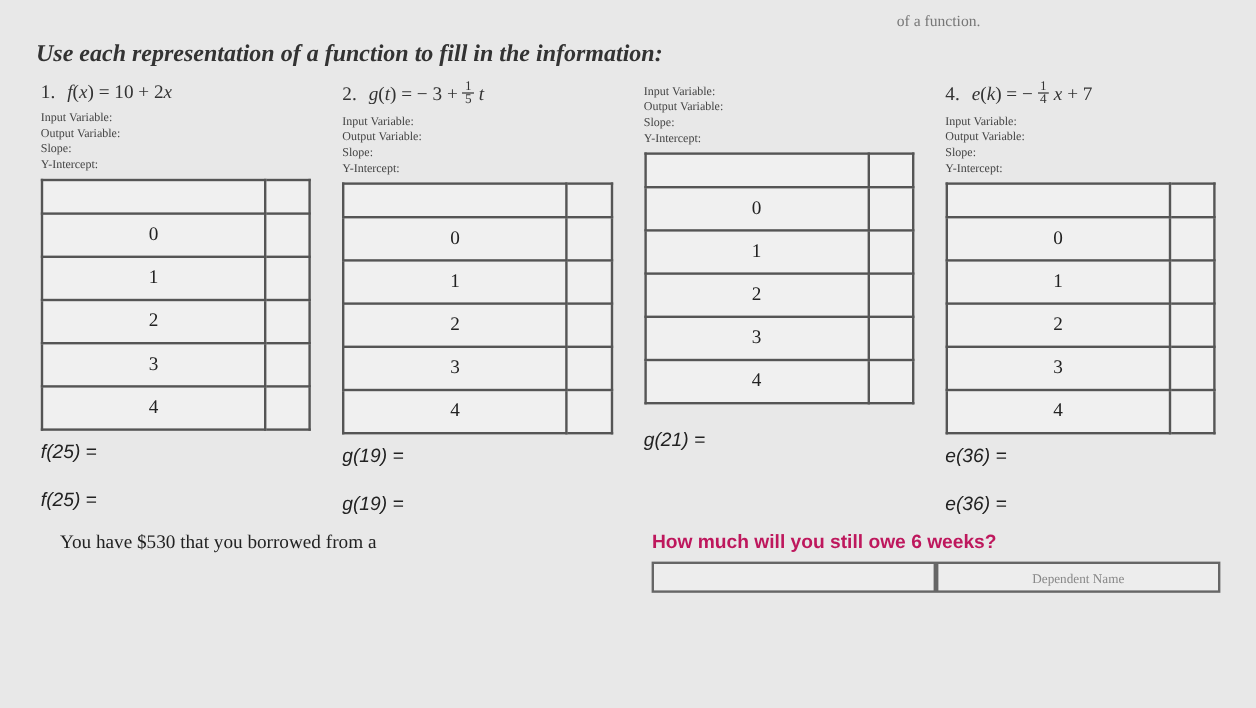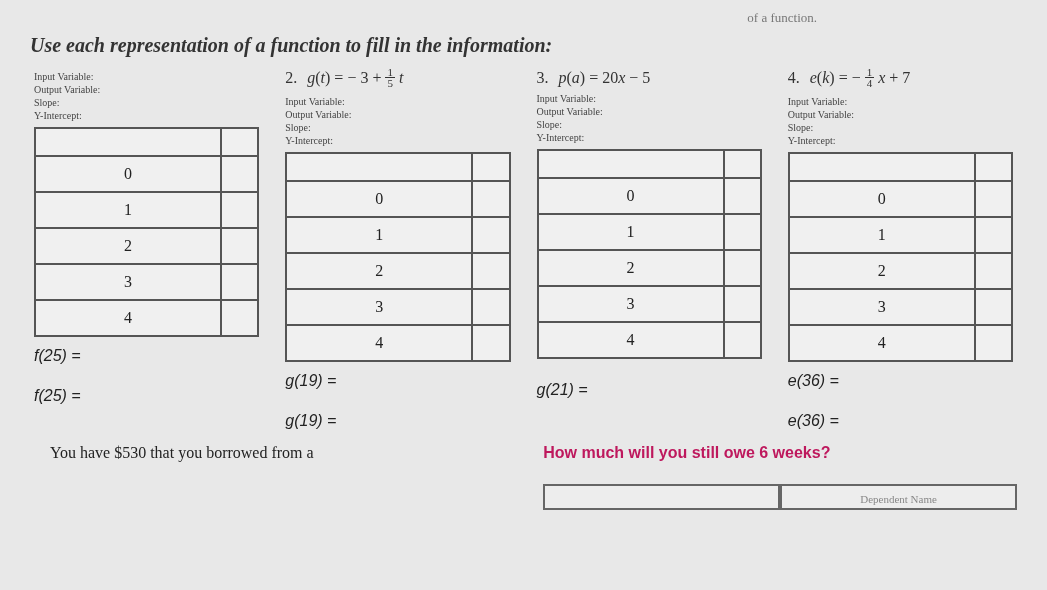--- a/index.html
+++ b/index.html
@@ -81,21 +81,21 @@
     padding-left: 20px;
   }
   .bottom-right {
     font-family: Arial, sans-serif;
     font-weight: bold;
     color: #be185d;
   }
   .partial-row {
     display:flex;
     justify-content:space-between;
-    margin-top:22px;
+    margin-top:6px;
   }
   .partial-row .cell {
     border:2px solid #666;
     height:26px;
     flex:1;
     background:#ededed;
     font-size:11px;
     color:#888;
     text-align:center;
     line-height:26px;
@@ -122,20 +122,24 @@
 </head>
 <body>
 
 <div class="topedge">of a function.</div>
 
 <div class="instruction">Use each representation of a function to fill in the information:</div>
 
 <div class="columns">
 
   <div class="col">
+    <div class="eq">
+      <span class="num">1.</span>
+      <span><i>f</i>(<i>x</i>) = 10 + 2<i>x</i></span>
+    </div>
     <div class="field">Input Variable:</div>
     <div class="field">Output Variable:</div>
     <div class="field">Slope:</div>
     <div class="field">Y-Intercept:</div>
     <table class="data">
       <tbody>
           <tr>
             <th></th>
             <th></th>
           </tr>
@@ -200,24 +204,20 @@
             <td>4</td>
             <td></td>
           </tr>
     </tbody>
       </table>
     <div class="evalrow"><i>g(19) =</i></div>
     <div class="evalrow" style="margin-top:22px"><i>g(19) =</i></div>
   </div>
 
   <div class="col">
-    <div class="eq">
-      <span class="num">3.</span>
-      <span><i>p</i>(<i>a</i>) = 20<i>x</i> − 5</span>
-    </div>
     <div class="field">Input Variable:</div>
     <div class="field">Output Variable:</div>
     <div class="field">Slope:</div>
     <div class="field">Y-Intercept:</div>
     <table class="data">
       <tbody>
           <tr>
             <th></th>
             <th></th>
           </tr>

